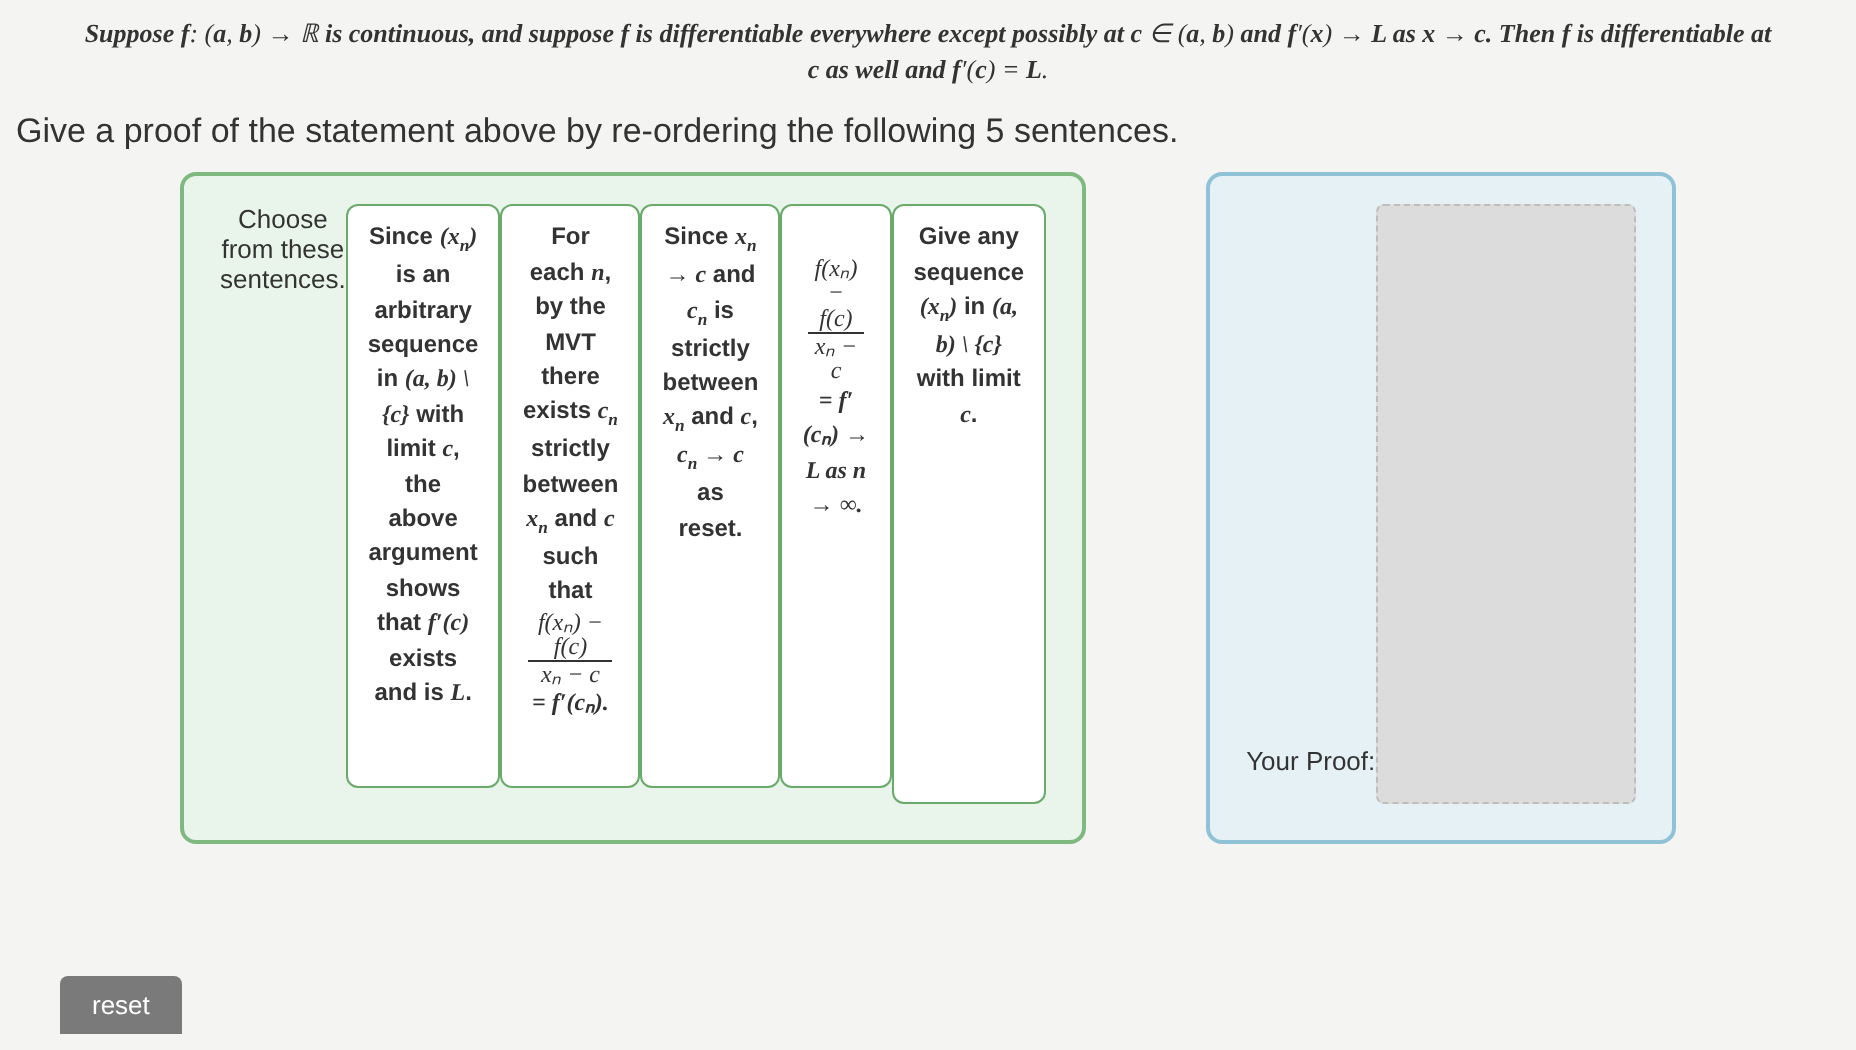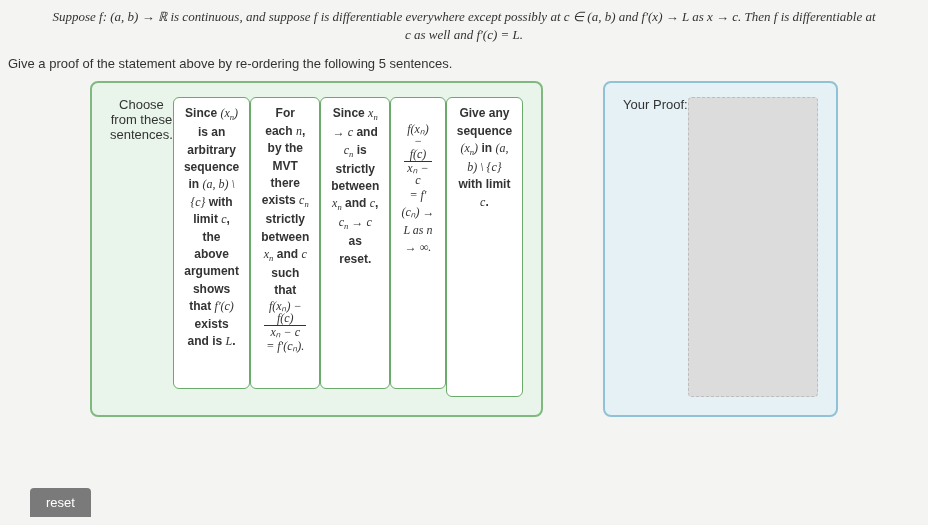--- a/index.html
+++ b/index.html
@@ -15,40 +15,41 @@
 .problem-statement {
   text-align: center;
   padding: 8px 20px 4px 20px;
   font-style: italic;
   line-height: 1.4;
 }
 .instruction {
   padding: 8px 8px 10px 8px;
   font-style: normal;
   font-family: -apple-system, Arial, sans-serif;
-  font-size: 13px;
+  font-size: 17px;
 }
 .columns {
   display: flex;
   gap: 60px;
   padding: 0 90px;
 }
 .panel {
   flex: 1;
   border-radius: 8px;
   padding: 14px 18px 18px 18px;
   display: flex;
 }
 .panel-source {
   background: #e9f5ea;
   border: 2px solid #7fb97f;
 }
 .panel-target {
   background: #e6f1f5;
   border: 2px solid #8fc2d6;
+  align-items: flex-end;
 }
 .panel-title {
   text-align: center;
   font-family: -apple-system, Arial, sans-serif;
   font-size: 13px;
   margin-bottom: 14px;
 }
 .sentence {
   background: #fff;
   border: 1.5px solid #6aaa6a;
@@ -58,21 +59,21 @@
   text-align: center;
   font-family: -apple-system, Arial, sans-serif;
   font-size: 12px;
   font-weight: 600;
   line-height: 1.45;
   cursor: move;
 }
 .math {
   font-family: 'Times New Roman', serif;
   font-style: italic;
-  font-weight: normal;
+  font-weight: bold;
 }
 .frac {
   display: inline-block;
   vertical-align: middle;
   text-align: center;
   font-family: 'Times New Roman', serif;
   font-style: italic;
   font-weight: normal;
   line-height: 1.05;
   margin: 0 3px;

